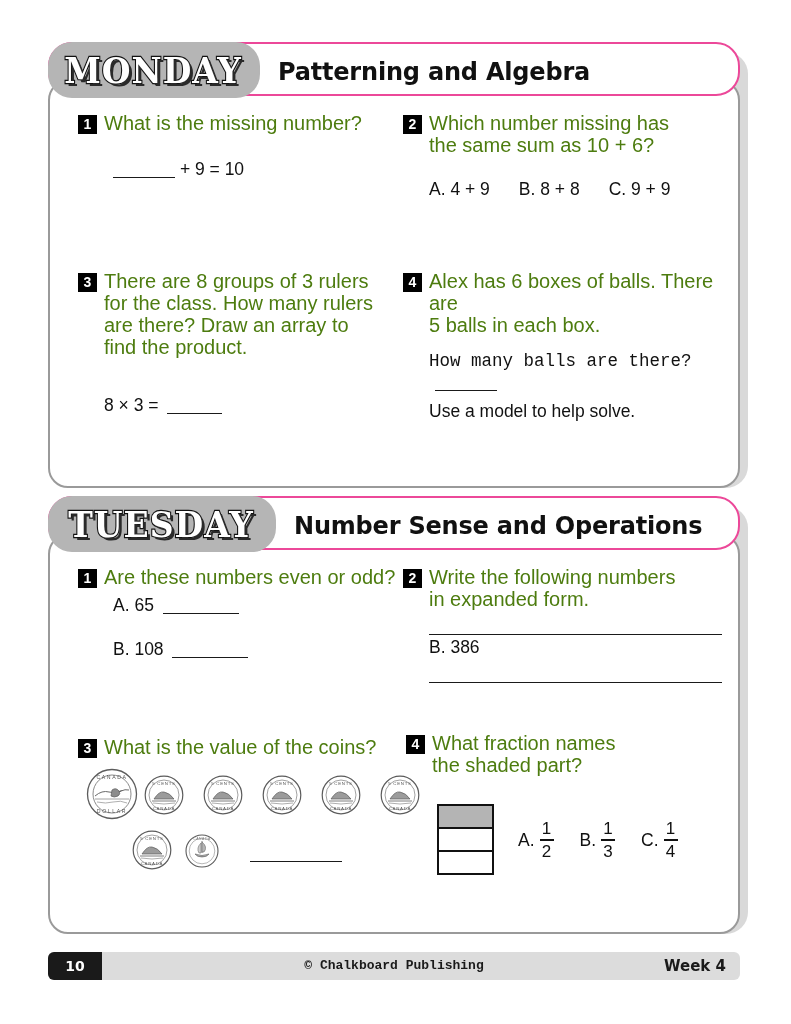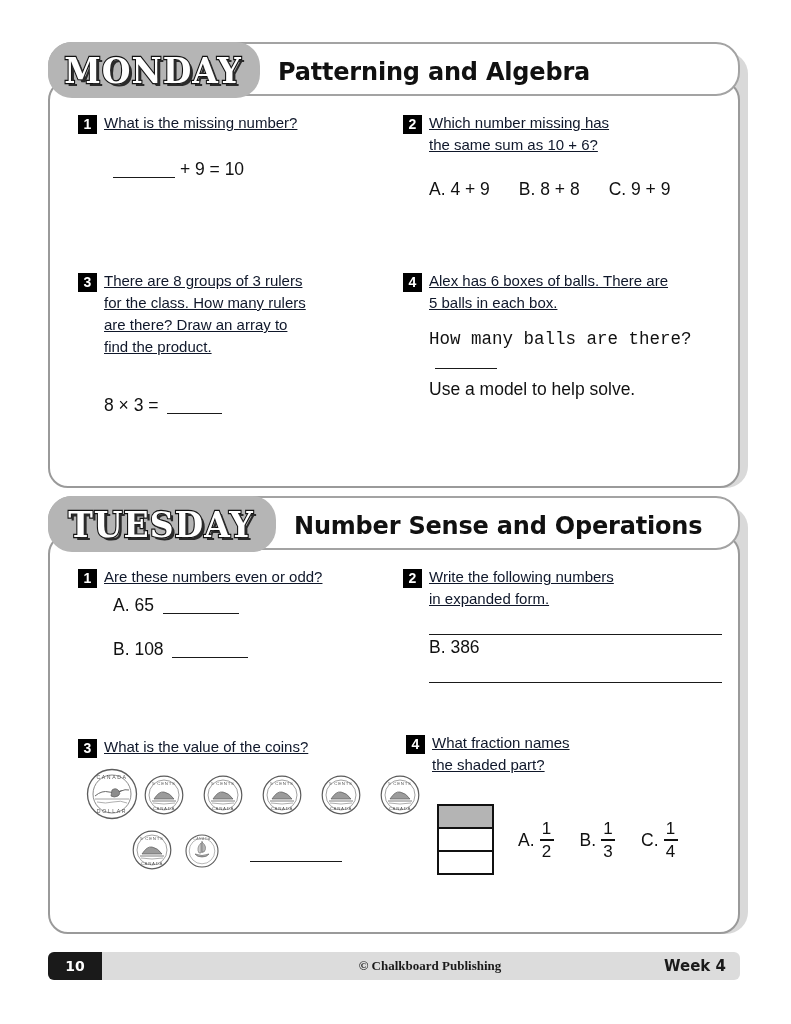--- a/index.html
+++ b/index.html
@@ -49,21 +49,21 @@
     border-radius: 20px;
     box-sizing: border-box;
   }
   .panel-header {
     position: absolute;
     left: 0;
     top: 0;
     width: 692px;
     height: 54px;
     background: #ffffff;
-    border: 2px solid #a3a3a3;
+    border: 2px solid #ec4899;
     border-radius: 24px;
     box-sizing: border-box;
     z-index: 4;
     display: flex;
     align-items: center;
   }
   .day-tab {
     position: absolute;
     left: -2px;
     top: -2px;
@@ -118,24 +118,23 @@
     font-family: "Liberation Sans", sans-serif;
     font-weight: 700;
     font-size: 14px;
     line-height: 19px;
     text-align: center;
     margin-top: 3px;
     margin-right: 7px;
   }
   .q-text {
     font-family: "Liberation Sans", sans-serif;
-    font-size: 15px;
+    font-size: 20px;
     line-height: 22px;
-    color: #0f172a;
-    text-decoration: underline;
+    color: #4d7c0f;
   }
   .q-sub {
     font-family: "Liberation Sans", sans-serif;
     font-size: 17.5px;
     line-height: 22px;
     color: #111111;
   }
   .indent { margin-left: 26px; }
   .indent2 { margin-left: 35px; }
 
@@ -232,25 +231,24 @@
     line-height: 28px;
     text-align: center;
   }
   .footer-center {
     position: absolute;
     left: 0; top: 0;
     width: 692px;
     height: 28px;
     line-height: 28px;
     text-align: center;
-    font-family: Liberation Serif, serif;
+    font-family: Liberation Mono, monospace;
     font-weight: 700;
     font-size: 13px;
     color: #1a1a1a;
-    padding-left: 36px;
   }
   .footer-week {
     position: absolute;
     right: 14px; top: 0;
     height: 28px;
     line-height: 28px;
     font-family: "DejaVu Sans", sans-serif;
     font-weight: 700;
     font-size: 15px;
     color: #1a1a1a;

